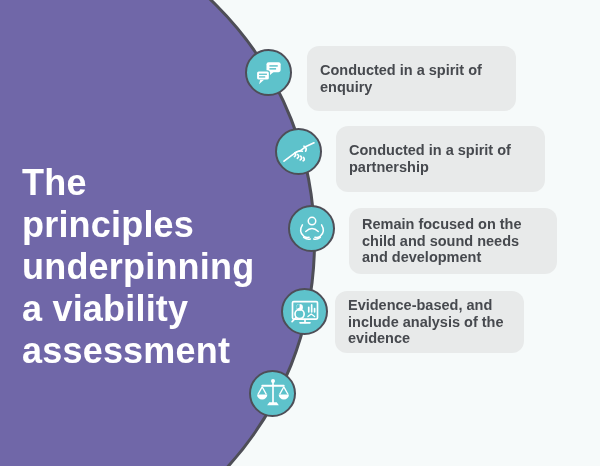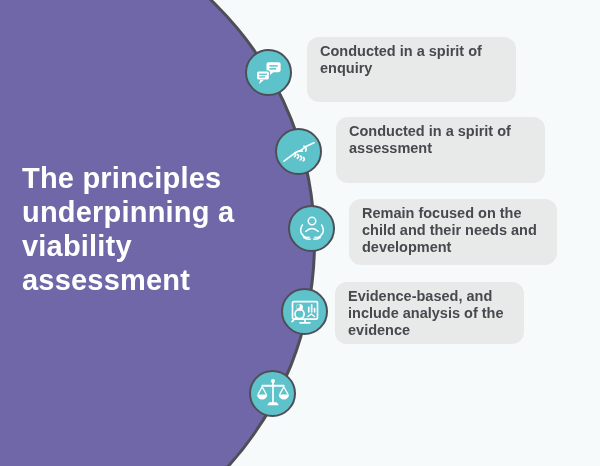--- a/index.html
+++ b/index.html
@@ -18,21 +18,21 @@
     box-sizing:border-box;
     border-radius:50%;
     background:#7067a8;
     border:3px solid #4e4e57;
   }
   .title{
     position:absolute;
     left:22px;top:162px;
     width:218px;
     color:#ffffff;
-    font-size:29px;
+    font-size:36px;
     font-weight:700;
     line-height:1.17;
     letter-spacing:0.2px;
   }
   .icon-circle{
     position:absolute;
     width:47px;height:47px;
     box-sizing:border-box;
     border-radius:50%;
     background:#5ec2cb;
@@ -43,26 +43,27 @@
   .ic1{left:245px;top:49px;}
   .ic2{left:275px;top:128px;}
   .ic3{left:288px;top:205px;}
   .ic4{left:281px;top:288px;}
   .ic5{left:249px;top:370px;}
   .card{
     position:absolute;
     box-sizing:border-box;
     background:#e8eaea;
     border-radius:12px;
-    display:flex;align-items:flex-start;
+    display:flex;align-items:center;
     padding:6px 10px 6px 13px;
     color:#46494e;
     font-size:14.5px;
     font-weight:700;
     line-height:1.16;
+    margin-top:9px;
   }
   .c1{left:307px;top:37px;width:209px;height:65px;}
   .c2{left:336px;top:117px;width:209px;height:66px;}
   .c3{left:349px;top:199px;width:208px;height:66px;}
   .c4{left:335px;top:282px;width:189px;height:62px;}
   .c5{left:305px;top:361px;width:211px;height:65px;}
 </style>
 </head>
 <body>
 
@@ -98,37 +99,37 @@
         <path d="M21,24 q4,-2 7,-1"></path>
         <path d="M30,17 q4,2 2,6"></path>
         <path d="M19,25 q2.5,2.5 -0.5,4.5"></path>
         <path d="M22.5,27 q2.5,2.5 -0.5,4.5"></path>
         <path d="M26,29 q2.5,2.5 -0.5,4.5"></path>
         <path d="M29.5,30.5 q2,2.5 -0.5,4"></path>
       </g>
     </svg>
   </div>
   <div class="card c2">
-    <span>Conducted in a spirit of assessment</span>
+    <span>Conducted in a spirit of partnership</span>
   </div>
 
   <div class="icon-circle ic3">
     <svg viewBox="0 0 48 48">
       <g fill="none" stroke="#ffffff" stroke-width="1.8" stroke-linecap="round" stroke-linejoin="round">
         <circle cx="24" cy="14.5" r="4.5"></circle>
         <path d="M16.5,27 q7.5,-7.5 15,0"></path>
         <path d="M12.5,19 q-5,8 1.5,13.5 q3,2.2 6.5,1.5"></path>
         <path d="M35.5,19 q5,8 -1.5,13.5 q-3,2.2 -6.5,1.5"></path>
         <path d="M14,34 q4,3 8,2"></path>
         <path d="M34,34 q-4,3 -8,2"></path>
       </g>
     </svg>
   </div>
   <div class="card c3">
-    <span>Remain focused on the child and their needs and development</span>
+    <span>Remain focused on the child and sound needs and development</span>
   </div>
 
   <div class="icon-circle ic4">
     <svg viewBox="0 0 48 48">
       <g fill="none" stroke="#ffffff" stroke-width="2" stroke-linecap="round">
         <rect x="9" y="11.5" width="30" height="21" rx="1.5"></rect>
         <line x1="24" y1="33" x2="24" y2="36.5"></line>
         <line x1="18" y1="37" x2="30" y2="37"></line>
         <line x1="28.5" y1="24" x2="28.5" y2="18.5"></line>
         <line x1="32" y1="24" x2="32" y2="15.5"></line>

